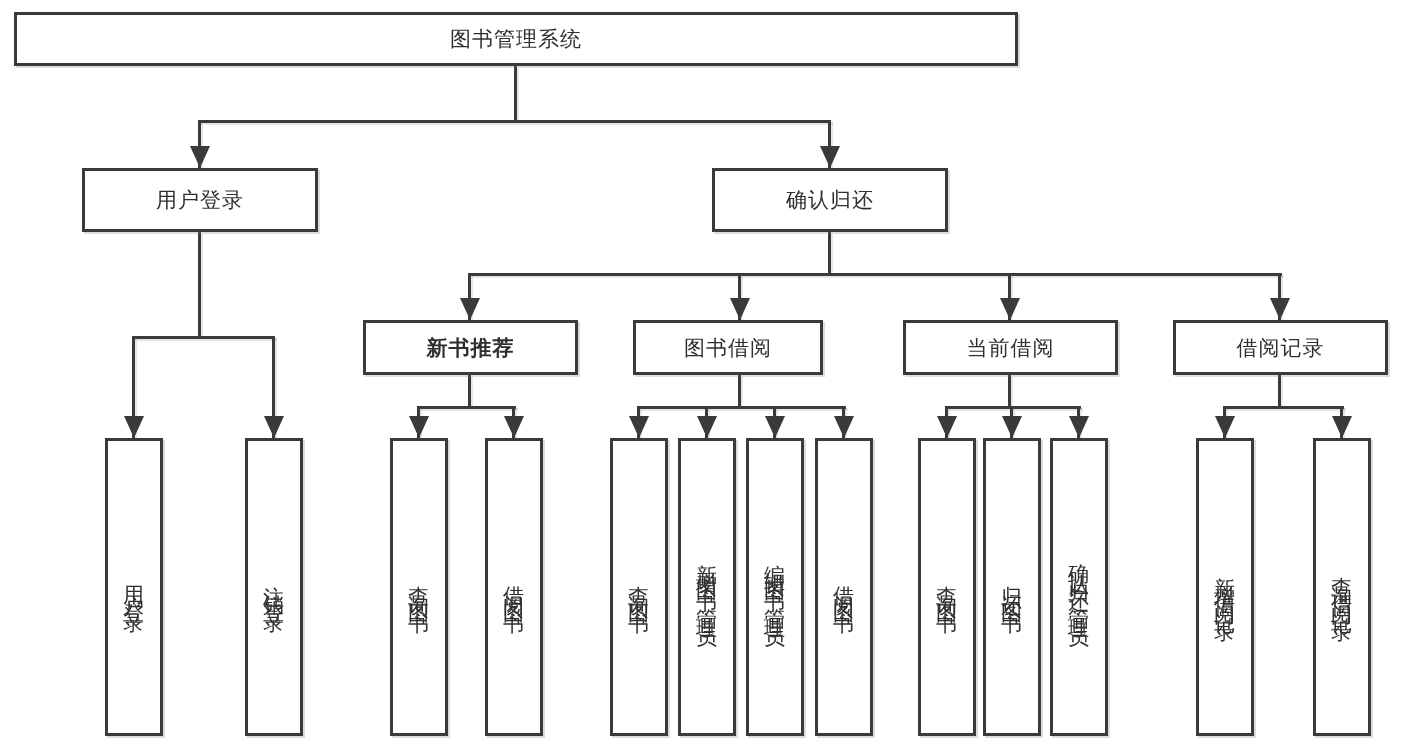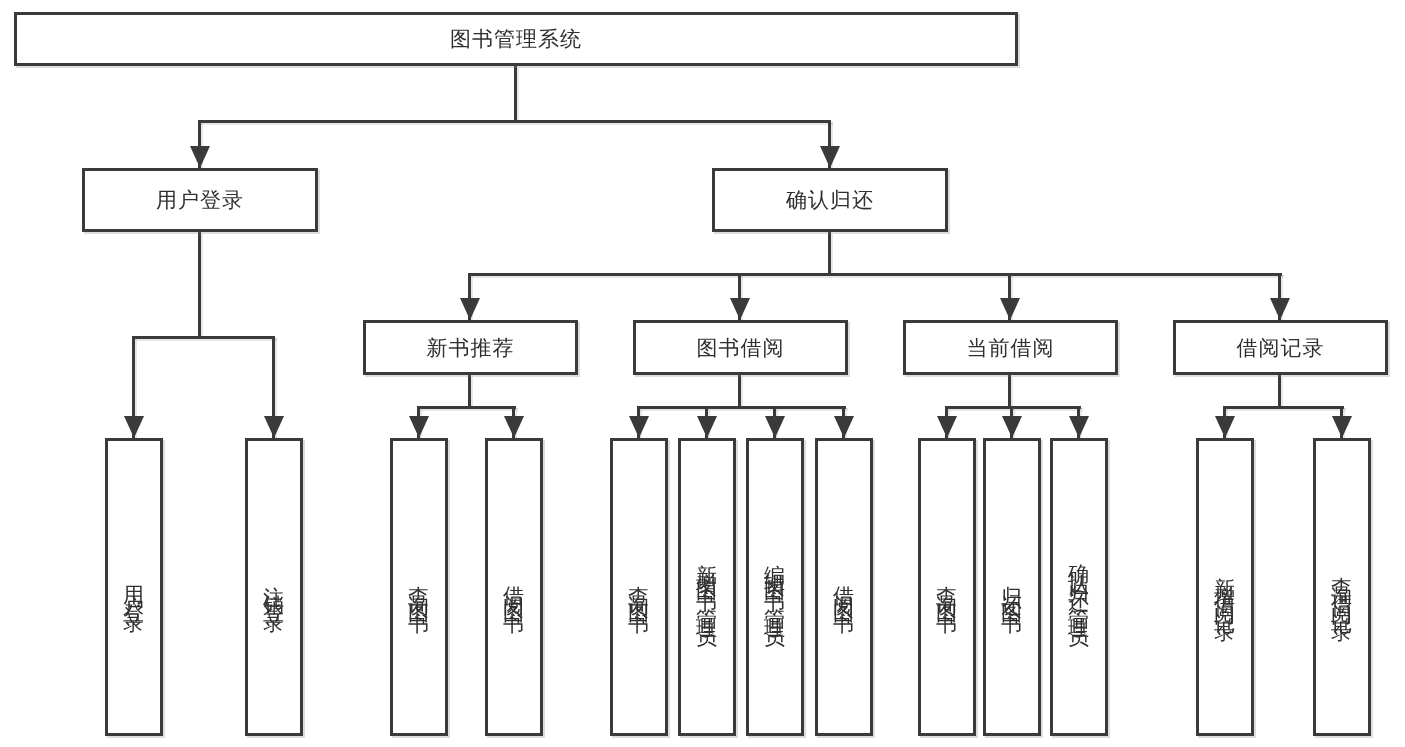--- a/index.html
+++ b/index.html
@@ -42,22 +42,22 @@
     font-size:23px;
     color:var(--wm,#b2b2b2);
     letter-spacing:1px;
     z-index:5;
     text-shadow:1px 1px 0 rgba(255,255,255,0.6);
   }
   
   #n-root   {left:14px; top:12px; width:1004px;height:54px;}
   #n-login  {left:82px; top:168px;width:236px; height:64px;}
   #n-mgmt   {left:712px;top:168px;width:236px; height:64px;}
-  #n-newbook{left:363px;top:320px;width:215px; height:55px;}
-  #n-borrow {left:633px;top:320px;width:215px; height:55px;}
+  #n-newbook{left:363px;top:320px;width:215px; height:55px;font-weight:bold;}
+  #n-borrow {left:633px;top:320px;width:190px; height:55px;}
   #n-current{left:903px;top:320px;width:215px; height:55px;}
   #n-record {left:1173px;top:320px;width:215px;height:55px;}
   #b1{left:105px}#b2{left:245px}
   #b3{left:390px}#b4{left:485px}
   #b5{left:610px}#b6{left:678px}#b7{left:746px}#b8{left:815px}
   #b9{left:918px}#b10{left:983px}#b11{left:1050px}
   #b12{left:1196px}#b13{left:1313px}
 </style>
 </head>
 <body>

